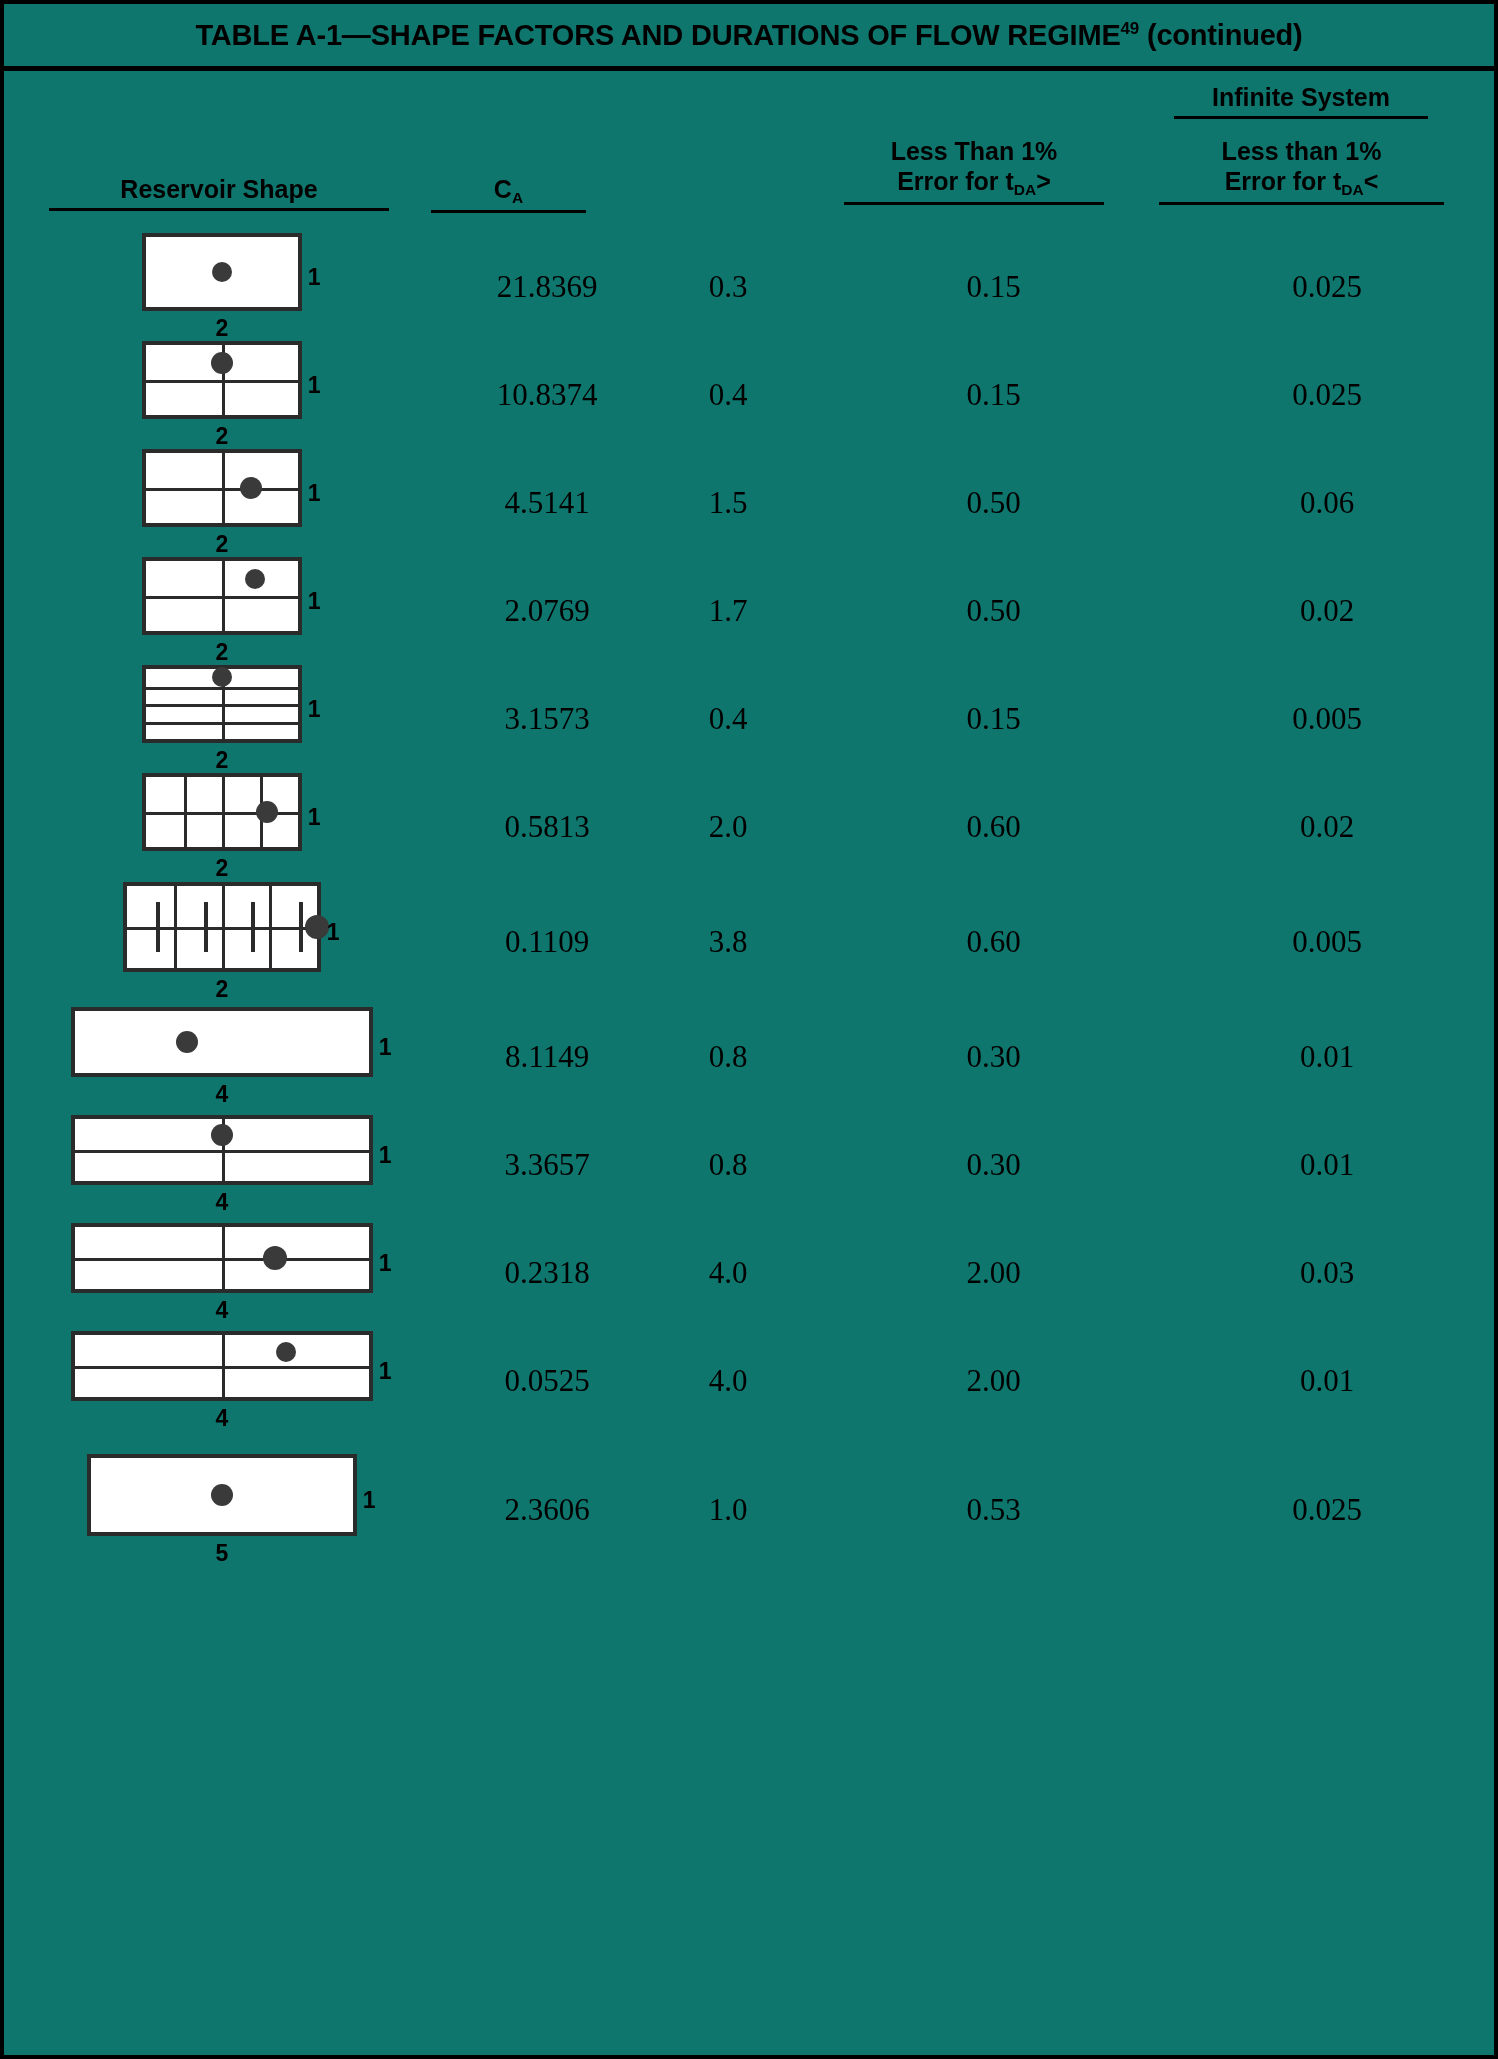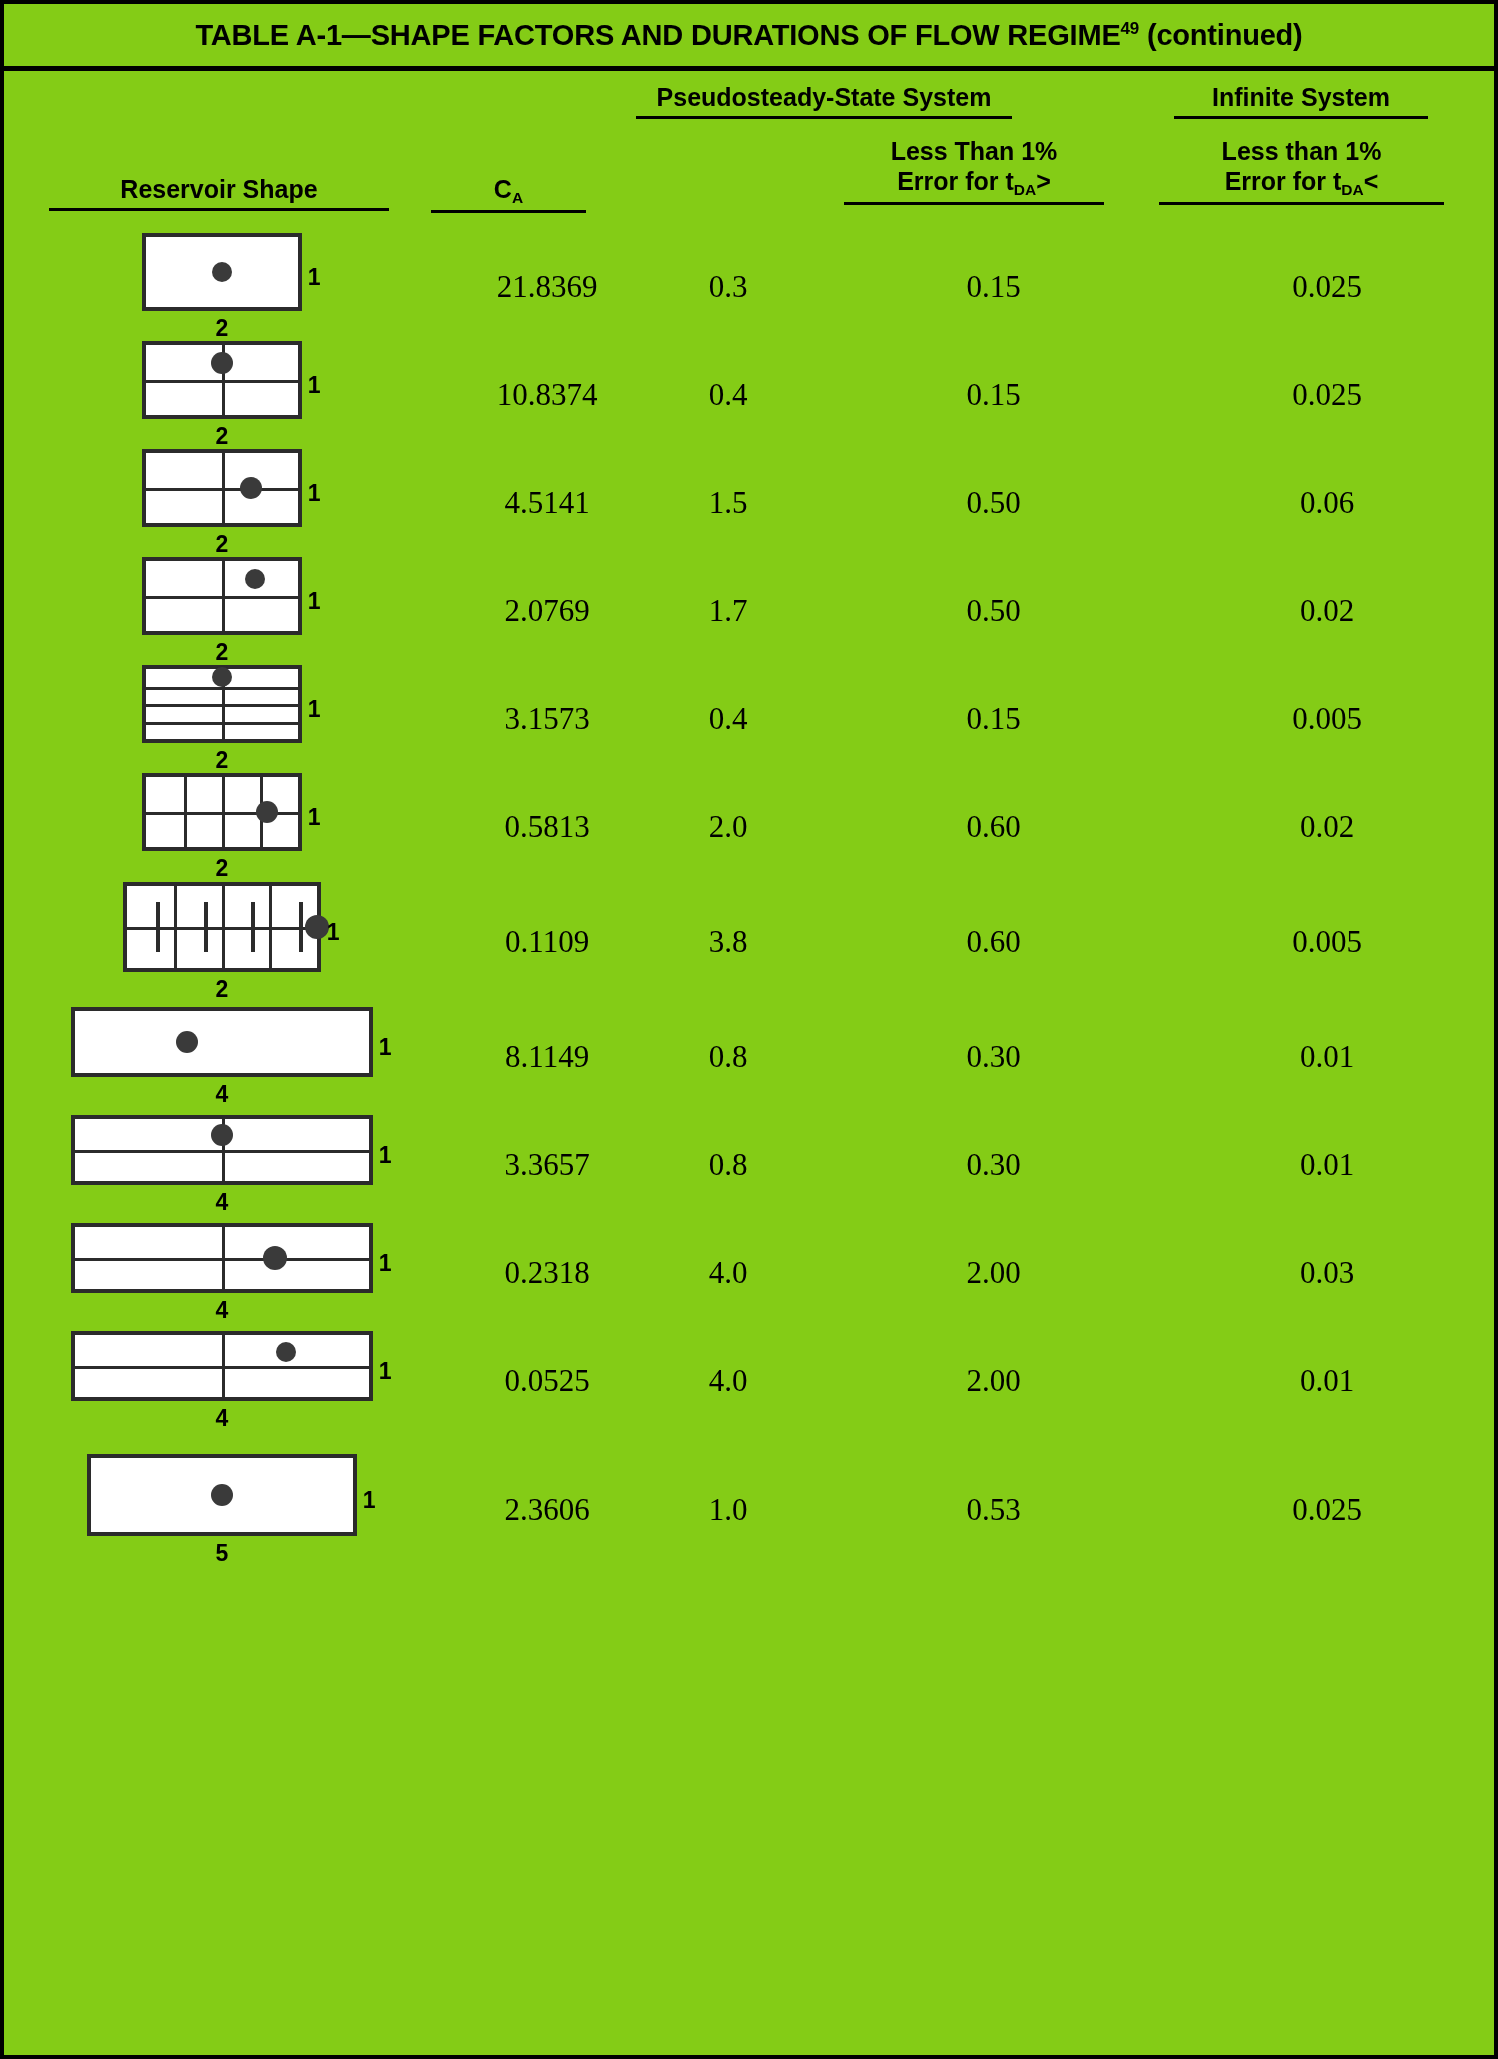--- a/index.html
+++ b/index.html
@@ -10,21 +10,21 @@
   body {
     font-family: "Liberation Sans", sans-serif;
     color: #000000;
   }
   #page {
     width: 1498px;
     height: 2059px;
     position: relative;
     box-sizing: border-box;
     border: 4px solid #000;
-    background: #84cc16;
+    background: #0f766e;
     overflow: hidden;
   }
 
   
   .title-band {
     height: 62px;
     border-bottom: 5px solid #000;
     display: flex;
     align-items: center;
     justify-content: center;
@@ -150,24 +150,20 @@
 <div id="page">
 
   <div class="title-band">
     <div class="title-text">
       <span>TABLE A-1—SHAPE FACTORS AND DURATIONS OF FLOW REGIME</span><sup>49</sup><span> (continued)</span>
     </div>
   </div>
 
   <div class="header-zone">
 
-    <div class="hdr" id="grp-pss">
-      <div>Pseudosteady-State System</div>
-      <div class="rule"></div>
-    </div>
 
     <div class="hdr" id="grp-inf">
       <div>Infinite System</div>
       <div class="rule"></div>
     </div>
 
     <div class="hdr" id="col-shape">
       <div>Reservoir Shape</div>
       <div class="rule"></div>
     </div>

